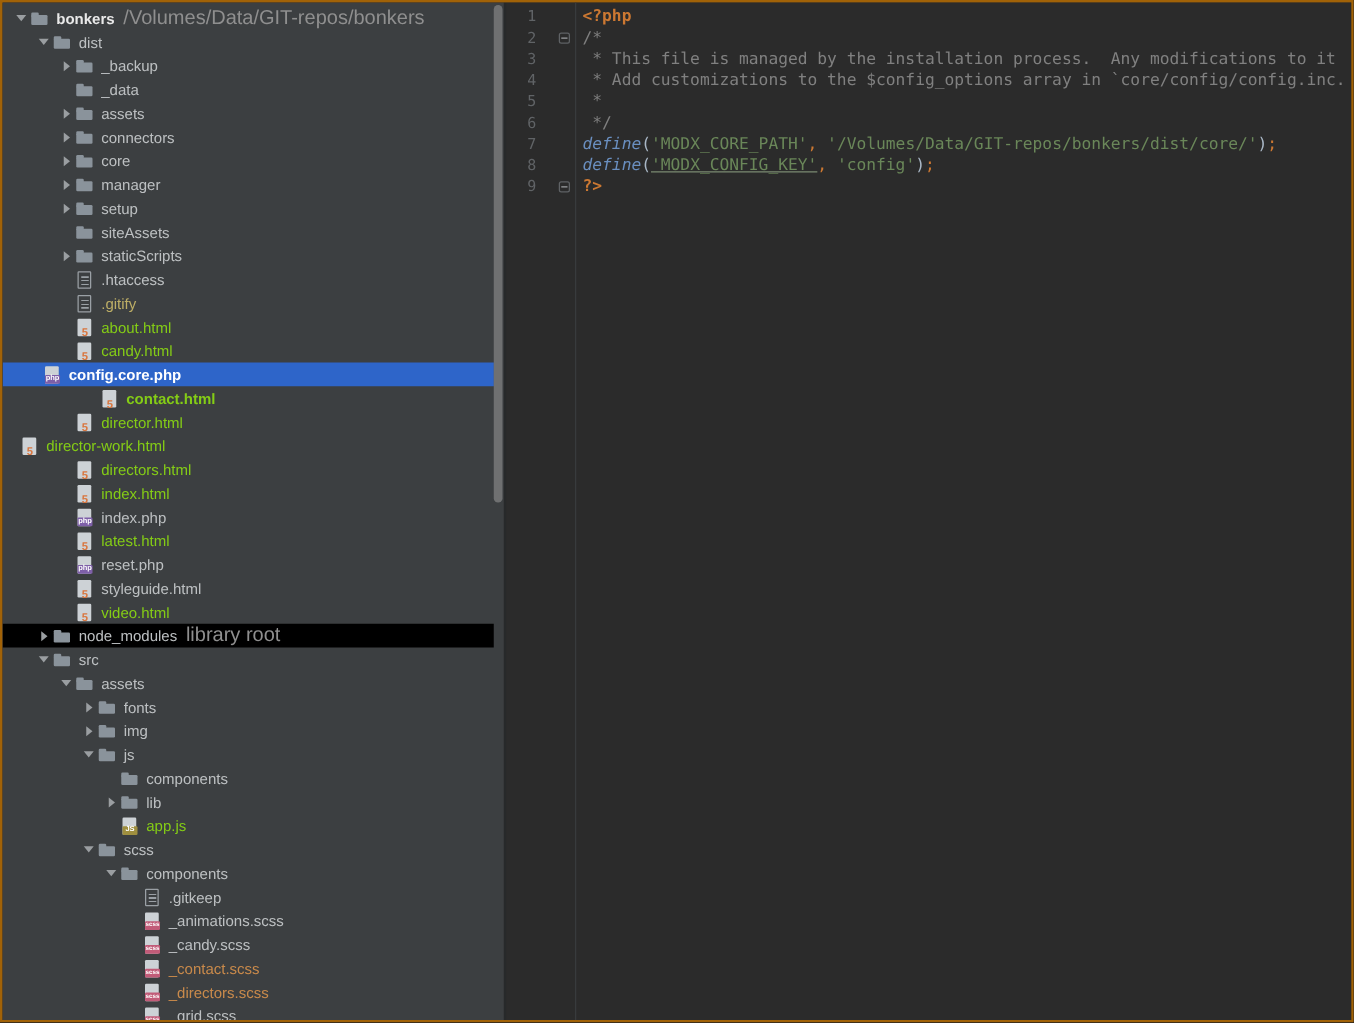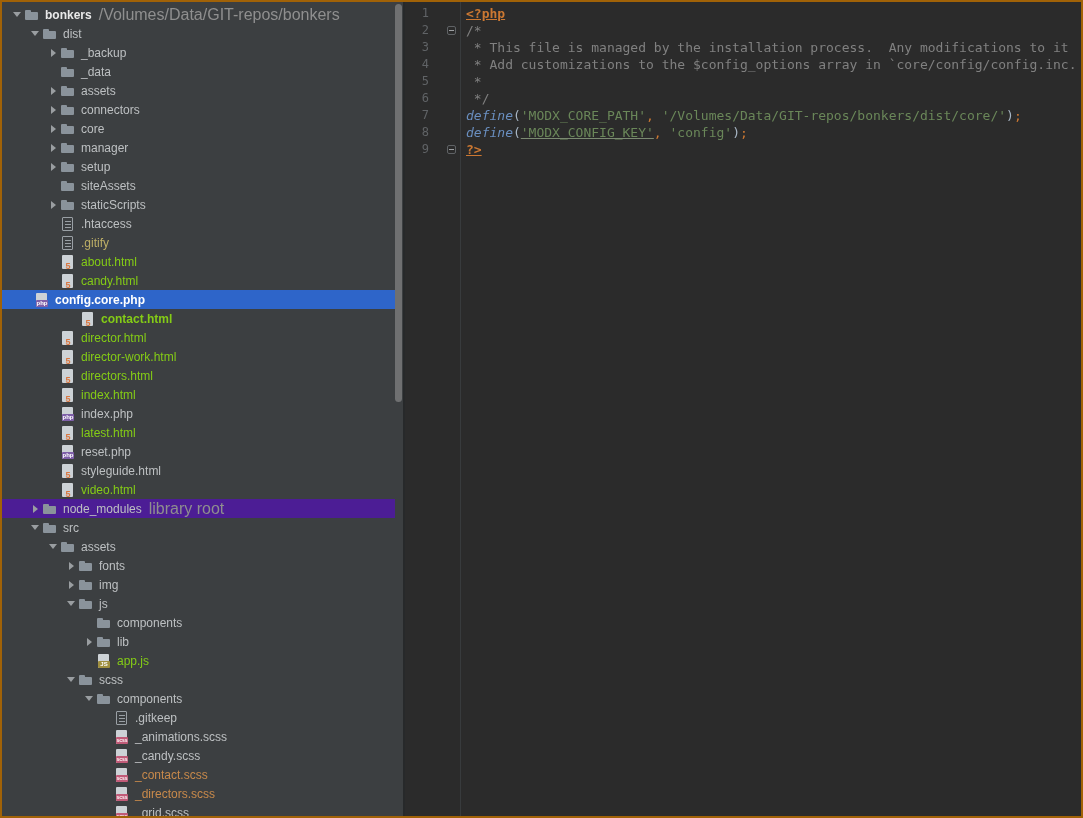--- a/index.html
+++ b/index.html
@@ -5,21 +5,21 @@
   html,body{margin:0;padding:0;background:#1a1a1a;}
   .app{
     width:1083px;height:818px;box-sizing:border-box;
     border:2px solid #a16207;display:flex;overflow:hidden;
     background:#2b2b2b;font-family:"Liberation Sans",sans-serif;
   }
   
   .pane{flex:0 0 401px;width:401px;background:#3c3f41;position:relative;overflow:hidden;padding-top:3px;box-sizing:border-box;}
   .tree-row{height:19px;display:flex;align-items:center;white-space:nowrap;width:393px;box-sizing:border-box;}
   .tree-row.selected{background:#2e65c9;}
-  .tree-row.lib{background:#4c1d95;}
+  .tree-row.lib{background:#000000;}
   .arrow{flex:0 0 14px;width:14px;height:14px;display:flex;align-items:center;justify-content:center;}
   .arrow.closed::before{content:"";border-left:5px solid #9a9ea1;border-top:4px solid transparent;border-bottom:4px solid transparent;}
   .arrow.open::before{content:"";border-top:5px solid #9a9ea1;border-left:4px solid transparent;border-right:4px solid transparent;}
   .icon{flex:0 0 16px;width:16px;height:16px;margin-right:5px;position:relative;}
   .icon.folder::before{content:"";position:absolute;left:1px;top:5px;width:13px;height:8px;background:#8a939b;border-radius:1px;}
   .icon.folder::after{content:"";position:absolute;left:1px;top:3px;width:6px;height:3px;background:#8a939b;border-radius:1px 1px 0 0;}
   .icon.html::before,.icon.php::before,.icon.js::before,.icon.scss::before,.icon.text::before{
     content:"";position:absolute;left:2px;top:1px;width:11px;height:14px;background:#cdd2d6;border-radius:1px;}
   .icon.text::before{background:transparent;border:1px solid #9aa0a5;width:9px;height:12px;}
   .icon.text::after{content:"";position:absolute;left:5px;top:5px;width:6px;height:7px;
@@ -46,21 +46,21 @@
   .editor{flex:1;background:#2b2b2b;position:relative;padding-top:3px;
     font-family:"DejaVu Sans Mono","Liberation Mono",monospace;font-size:13px;}
   .gutter-sep{position:absolute;left:55px;top:0;bottom:0;width:1px;background:#383b3d;}
   .eline{display:flex;height:17px;line-height:17px;}
   .ln{flex:0 0 24px;text-align:right;color:#606366;font-size:12px;}
   .foldcol{flex:0 0 31px;position:relative;}
   .foldbox{position:absolute;right:4px;top:4px;width:9px;height:9px;box-sizing:border-box;
     border:1px solid #5f6265;border-radius:2px;background:#2b2b2b;}
   .foldbox::before{content:"";position:absolute;left:1px;right:1px;top:3px;height:1px;background:#9da0a3;}
   .codeline{white-space:pre;margin-left:6px;}
-  .s-tag{color:#cc7832;font-weight:bold;text-decoration:underline;}
+  .s-tag{color:#cc7832;font-weight:bold;}
   .s-comment{color:#808080;}
   .s-func{color:#6a8fc0;font-style:italic;}
   .s-string{color:#6a8759;}
   .s-strud{color:#6a8759;text-decoration:underline;text-decoration-color:#7b8a72;}
   .s-punct{color:#cc7832;}
   .s-plain{color:#a9b7c6;}
 </style>
 </head>
 <body>
 
@@ -151,21 +151,21 @@
         <div class="tree-row" style="padding-left: 64px; font-weight: bold;">
           <span class="arrow none"></span>
           <span class="icon html"></span>
           <span class="lbl blue">contact.html</span>
         </div>
         <div class="tree-row" style="padding-left: 44px;">
           <span class="arrow none"></span>
           <span class="icon html"></span>
           <span class="lbl blue">director.html</span>
         </div>
-        <div class="tree-row" style="padding-left: 44px;">
+        <div class="tree-row" style="">
           <span class="arrow none"></span>
           <span class="icon html"></span>
           <span class="lbl blue">director-work.html</span>
         </div>
         <div class="tree-row" style="padding-left: 44px;">
           <span class="arrow none"></span>
           <span class="icon html"></span>
           <span class="lbl blue">directors.html</span>
         </div>
         <div class="tree-row" style="padding-left: 44px;">

